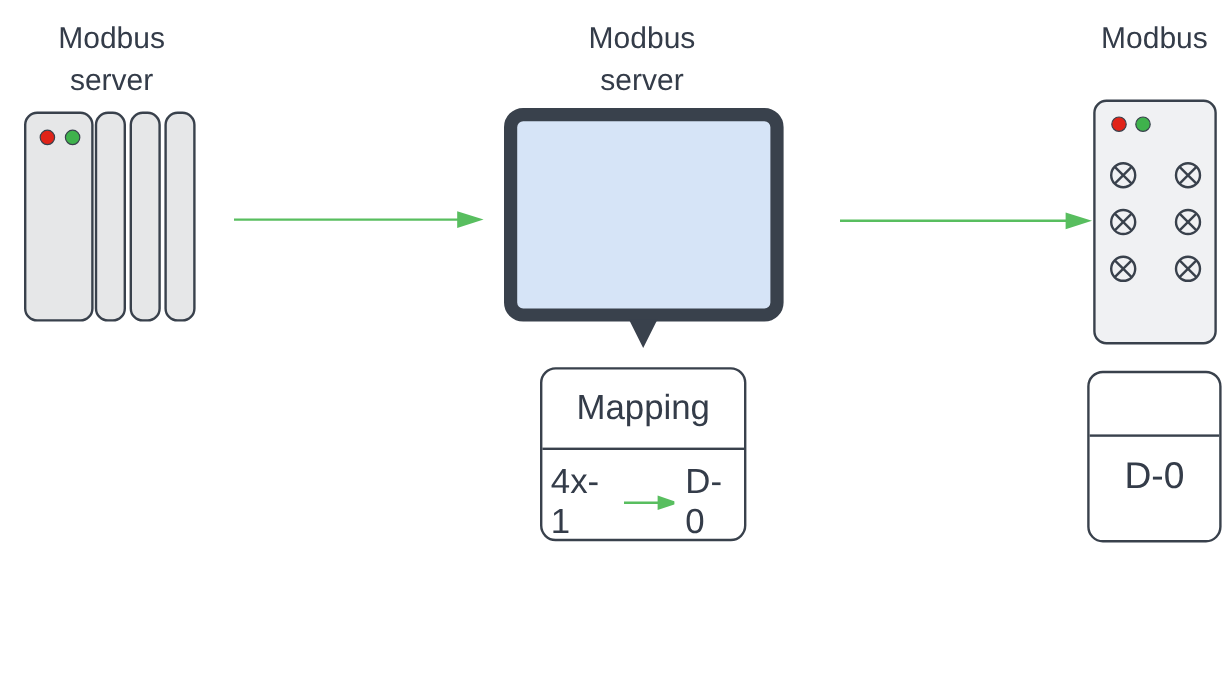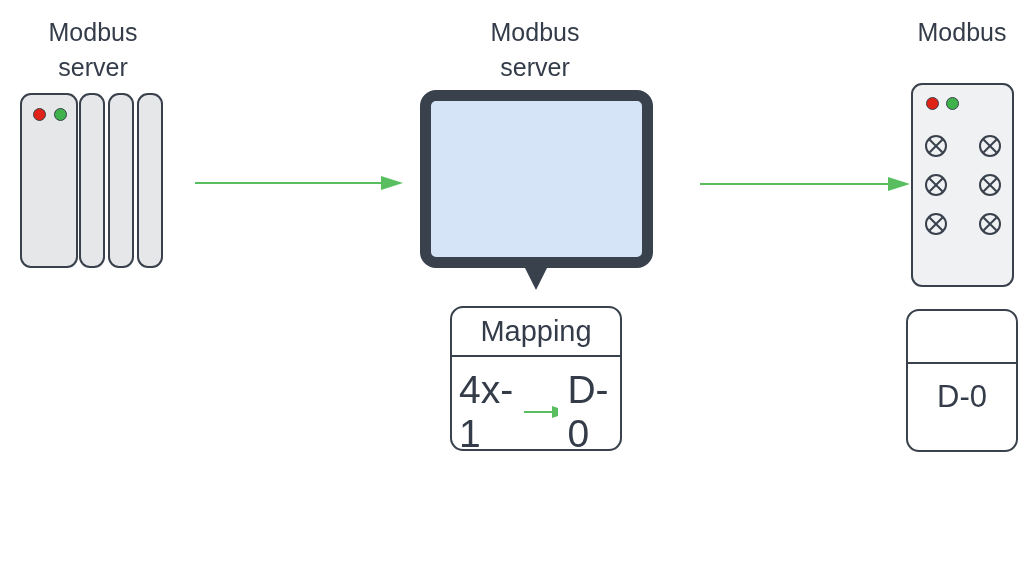--- a/index.html
+++ b/index.html
@@ -47,24 +47,24 @@
   
   .infobox{
     box-sizing:border-box;background:#ffffff;border:2px solid #39414c;border-radius:13px;
   }
   .infobox-header{
     box-sizing:border-box;border-bottom:2px solid #39414c;
     display:flex;align-items:center;justify-content:center;
     font-size:29px;color:#343c49;
   }
   .mapping-box{left:450px;top:306px;width:172px;height:145px;}
-  .mapping-box .infobox-header{height:49px;}
+  .mapping-box .infobox-header{height:67px;}
   .mapping-row{
     display:flex;align-items:center;padding:11px 6px 0 7px;gap:9px;
-    font-size:39px;color:#343c49;
+    font-size:29px;color:#343c49;
   }
   .register-box{left:906px;top:309px;width:112px;height:143px;}
   .register-box .infobox-header{height:53px;}
   .register-value{
     display:flex;justify-content:center;padding-top:15px;
     font-size:31px;color:#343c49;
   }
 </style>
 </head>
 <body>

